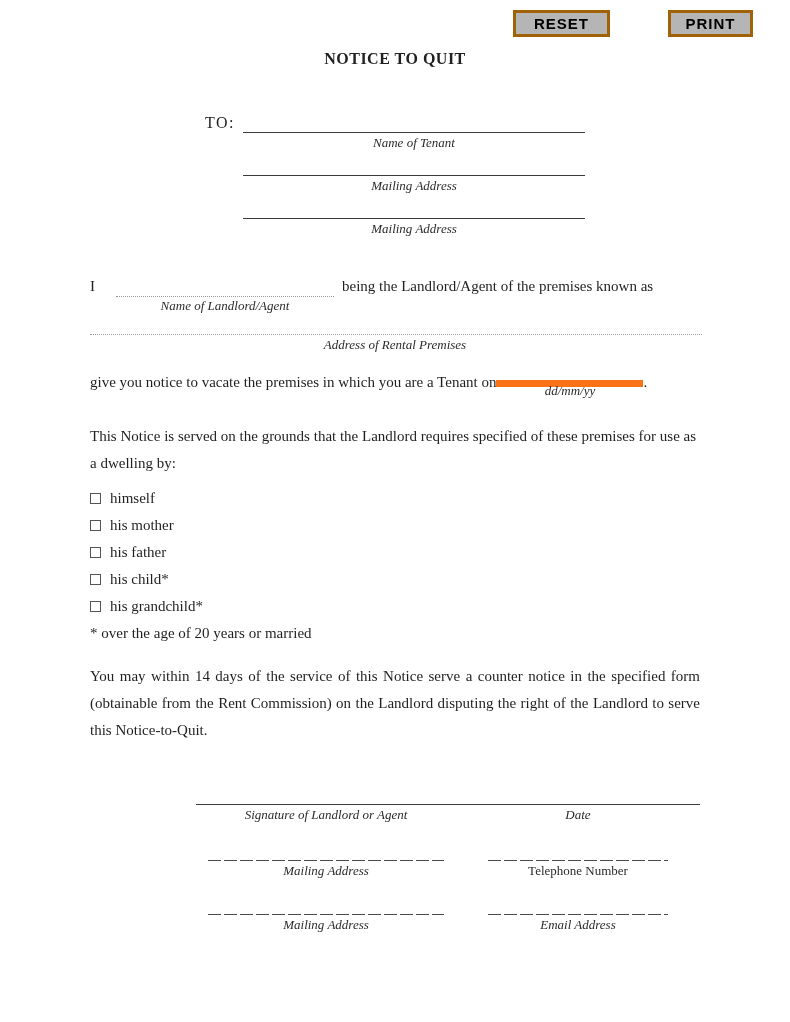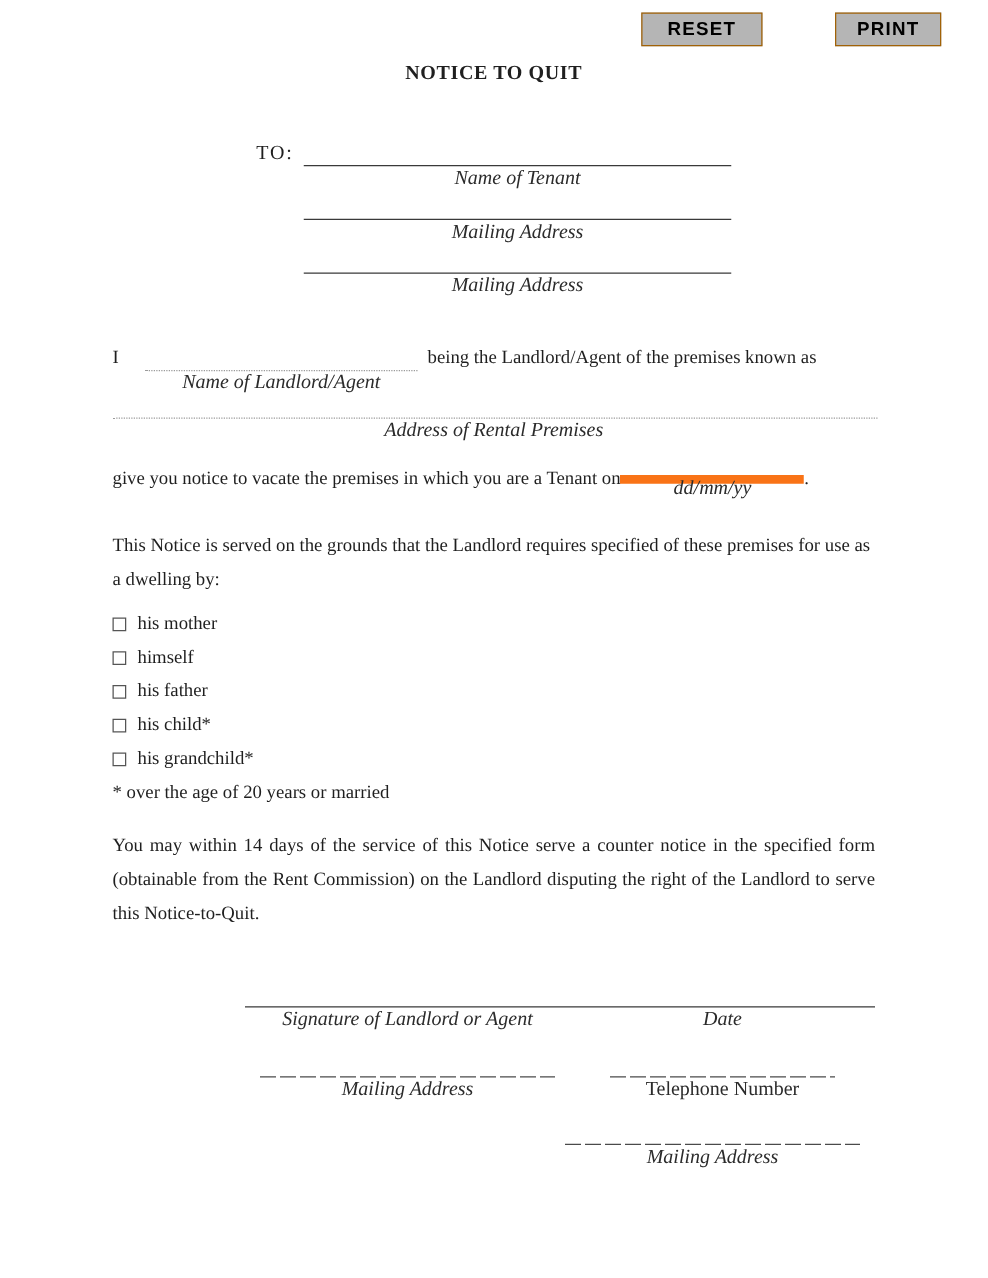--- a/index.html
+++ b/index.html
@@ -9,21 +9,21 @@
     background:#ffffff;
     font-family:"Liberation Serif", serif;
     color:#1f1f1f;
     overflow:hidden;
   }
   
   .btn {
     position:absolute; top:10px;
     height:27px;
     background:#b5b5b5;
-    border:1px solid #a16207;
+    border:3px solid #a16207;
     font-family:"Liberation Sans", sans-serif;
     font-weight:bold; font-size:15px; letter-spacing:1px;
     color:#000;
     display:flex; align-items:center; justify-content:center;
     cursor:pointer; padding:0; box-sizing:border-box;
   }
   .btn-reset { left:513px; width:97px; }
   .btn-print { left:668px; width:85px; }
 
   .title {
@@ -36,21 +36,21 @@
   .content { padding:0 90px; }
 
   
   .line { height:19px; box-sizing:content-box; }
   .line.solid  { border-bottom:1px solid #3a3a3a; }
   .line.dotted { border-bottom:1px dotted #9a9a9a; }
   .line.dashes {
     background:repeating-linear-gradient(to right, #4a4a4a 0 13px, transparent 13px 16px) bottom left / 100% 1px no-repeat;
   }
   .caption {
-    font-style:italic; font-size:16px; line-height:15px;
+    font-style:italic; font-size:13px; line-height:15px;
     color:#2b2b2b; text-align:center; margin-top:2px;
   }
   .caption.roman { font-style:normal; }
 
   
   .to-block { display:flex; margin-top:42px;justify-content:center; }
   .to-label { flex:none; width:38px; font-size:16px; line-height:20px; letter-spacing:1.5px; }
   .to-fields { flex:none; }
   .to-fields .field-group { width:342px; }
   .to-fields .field-group .line { height:19px; }
@@ -146,25 +146,25 @@
 
     <div class="vacate-row">
       <span>give you notice to vacate the premises in which you are a Tenant on</span><span class="date-blank"><span class="caption">dd/mm/yy</span></span><span>.</span>
     </div>
 
     <p class="para grounds" style="margin-bottom:0;">This Notice is served on the grounds that the Landlord requires specified of these premises for use as a dwelling by:</p>
 
     <div class="check-list">
       <div class="check-item">
         <span class="check-box"></span>
+        <span>himself</span>
+      </div>
+      <div class="check-item">
+        <span class="check-box"></span>
         <span>his mother</span>
-      </div>
-      <div class="check-item">
-        <span class="check-box"></span>
-        <span>himself</span>
       </div>
       <div class="check-item">
         <span class="check-box"></span>
         <span>his father</span>
       </div>
       <div class="check-item">
         <span class="check-box"></span>
         <span>his child*</span>
       </div>
       <div class="check-item">
@@ -195,17 +195,21 @@
         <div class="sig-cell-right">
           <div class="line dashes"></div>
           <div class="caption roman">Telephone Number</div>
         </div>
       </div>
       <div class="sig-row r3">
         <div class="sig-cell-left">
           <div class="line dashes"></div>
           <div class="caption">Mailing Address</div>
         </div>
+        <div class="sig-cell-right">
+          <div class="line dashes"></div>
+          <div class="caption">Email Address</div>
+        </div>
       </div>
     </div>
 
   </div>
 </div>
 
 </body></html>

